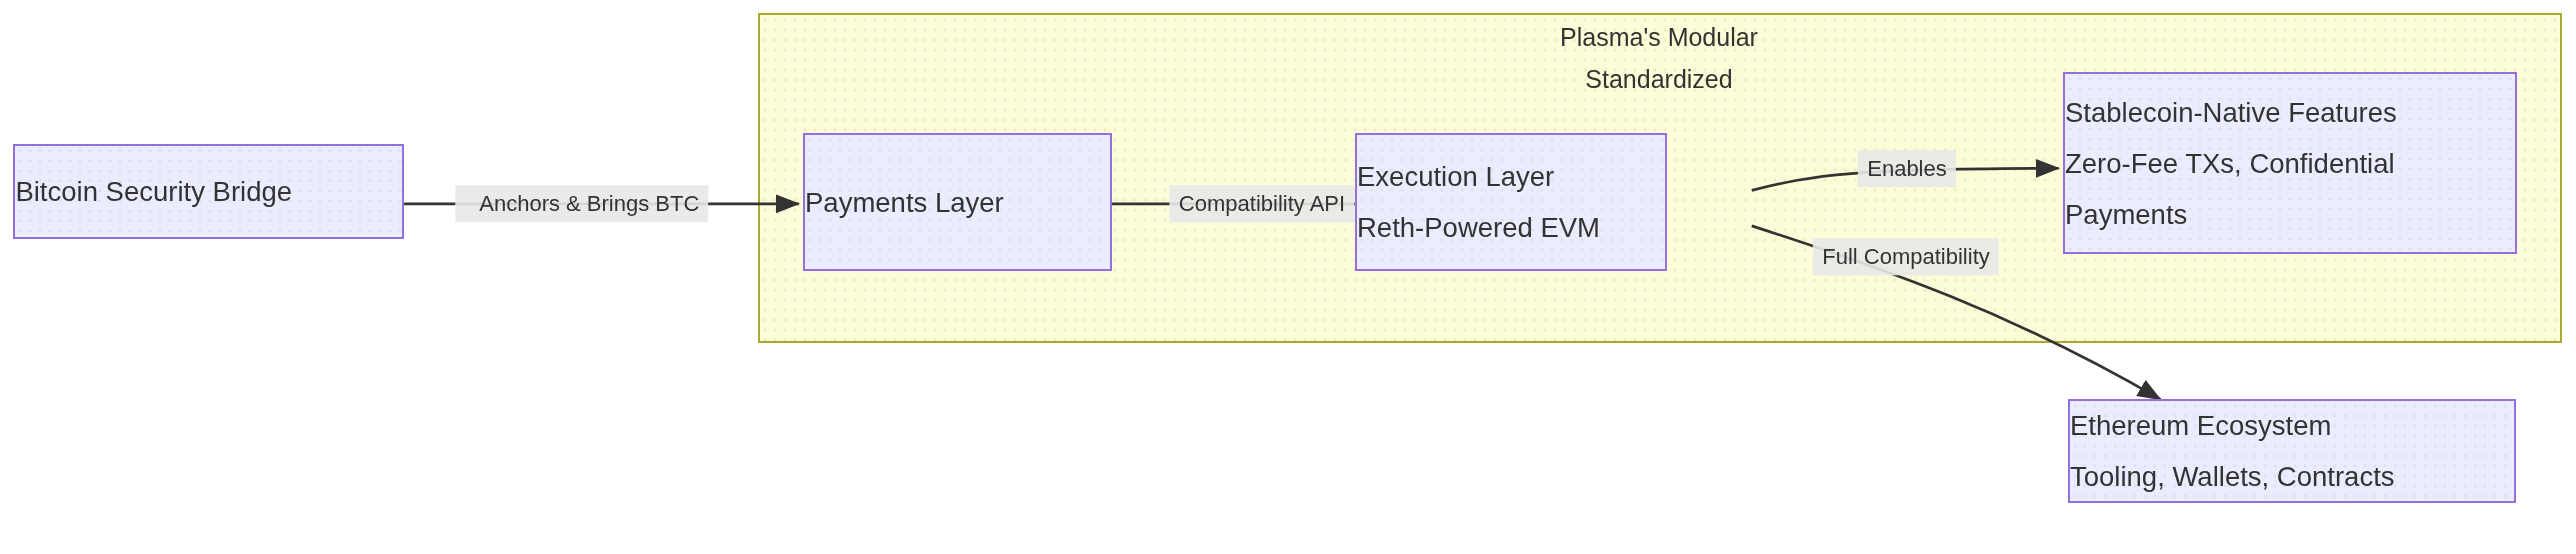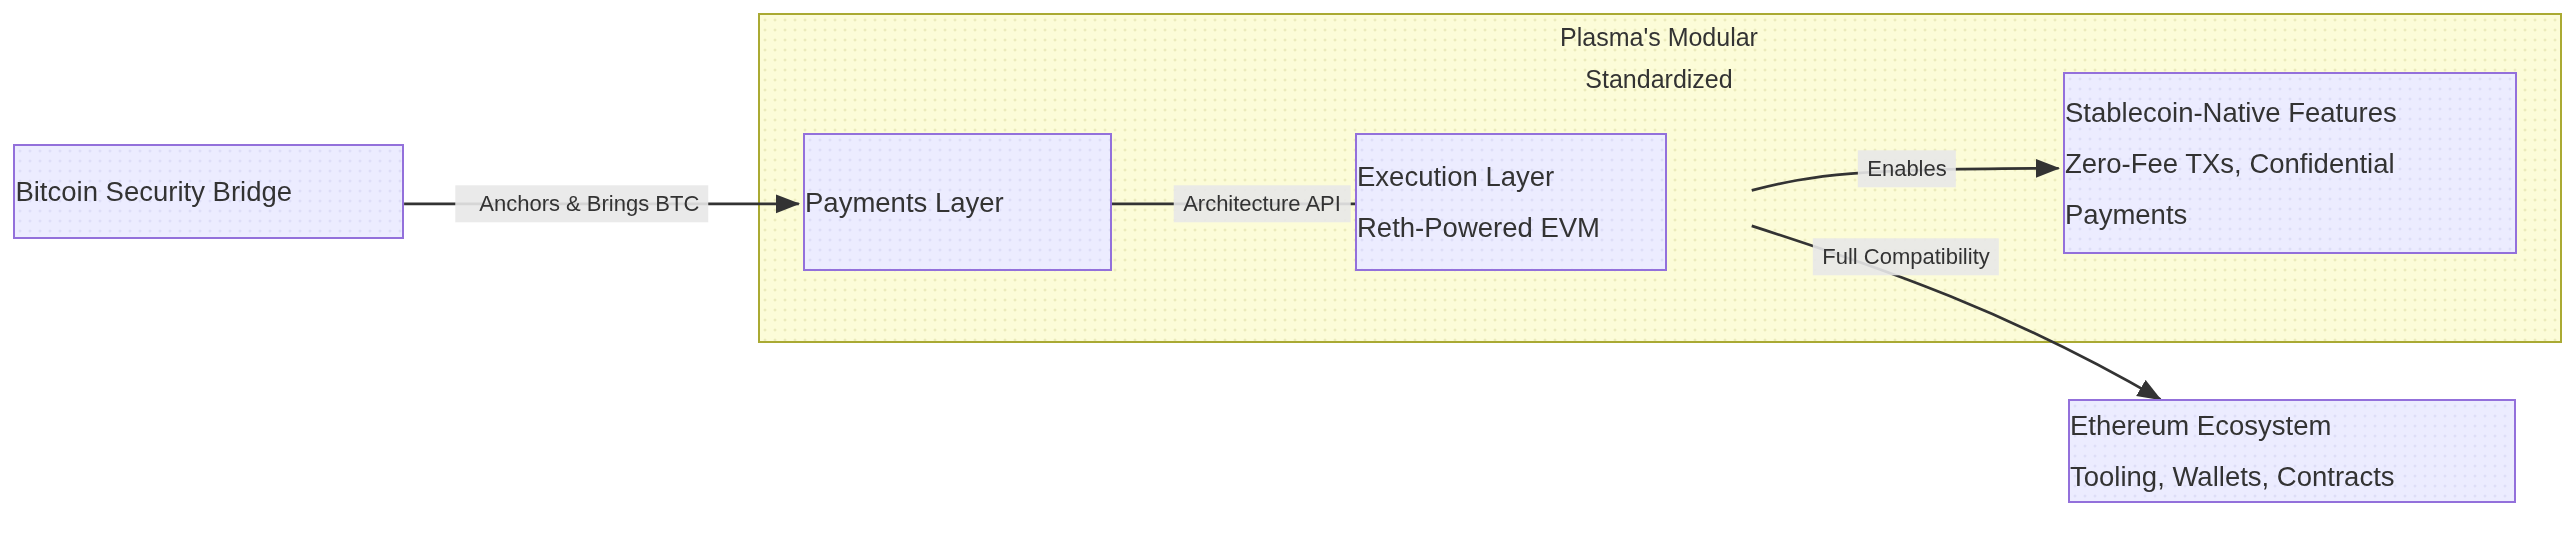--- a/index.html
+++ b/index.html
@@ -129,18 +129,18 @@
     <div>Zero-Fee TXs, Confidential</div>
     <div>Payments</div>
   </div>
 
   <div class="node" id="node-ethereum">
     <div>Ethereum Ecosystem</div>
     <div>Tooling, Wallets, Contracts</div>
   </div>
 
   <div class="edge-label" id="edge-label-anchors">Anchors &amp; Brings BTC</div>
-  <div class="edge-label" id="edge-label-api">Architecture API</div>
+  <div class="edge-label" id="edge-label-api">Compatibility API</div>
   <div class="edge-label" id="edge-label-enables">Enables</div>
   <div class="edge-label" id="edge-label-compat">Full Compatibility</div>
 
 </div>
 
 
 </body></html>

